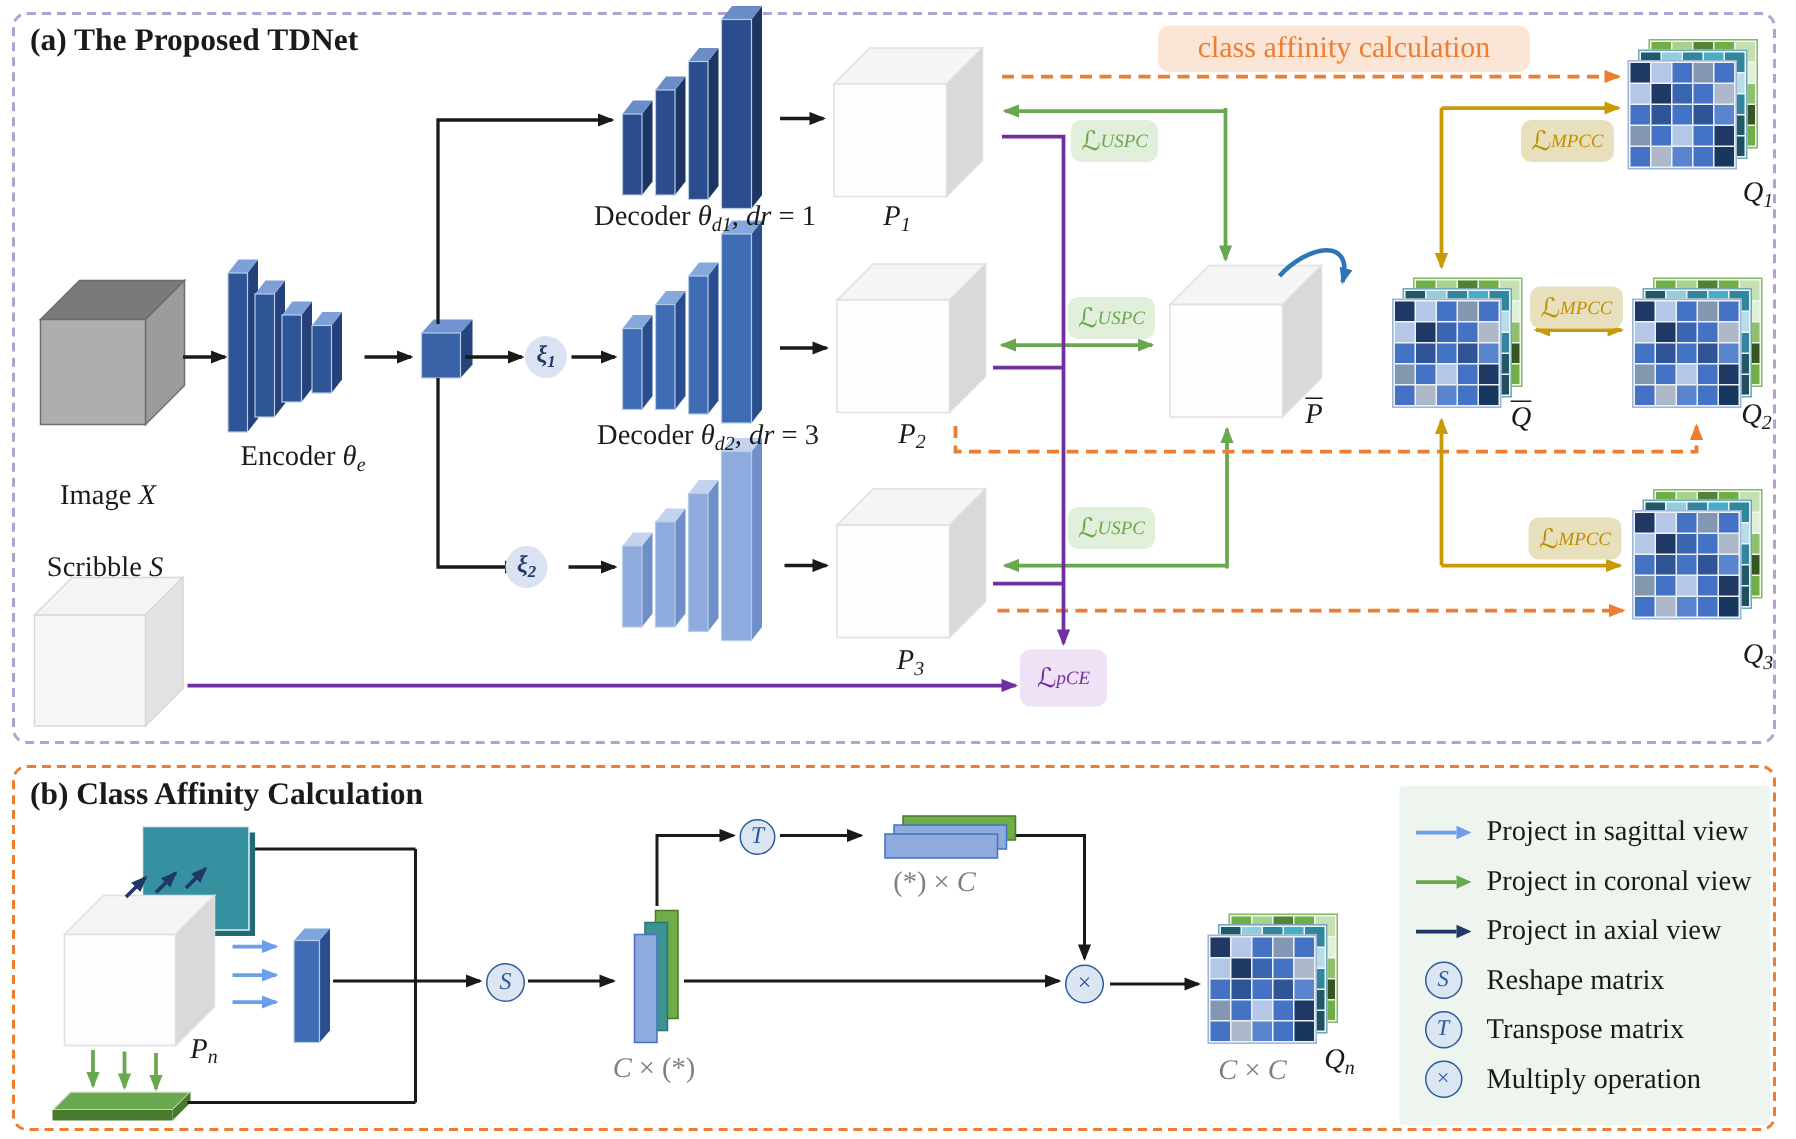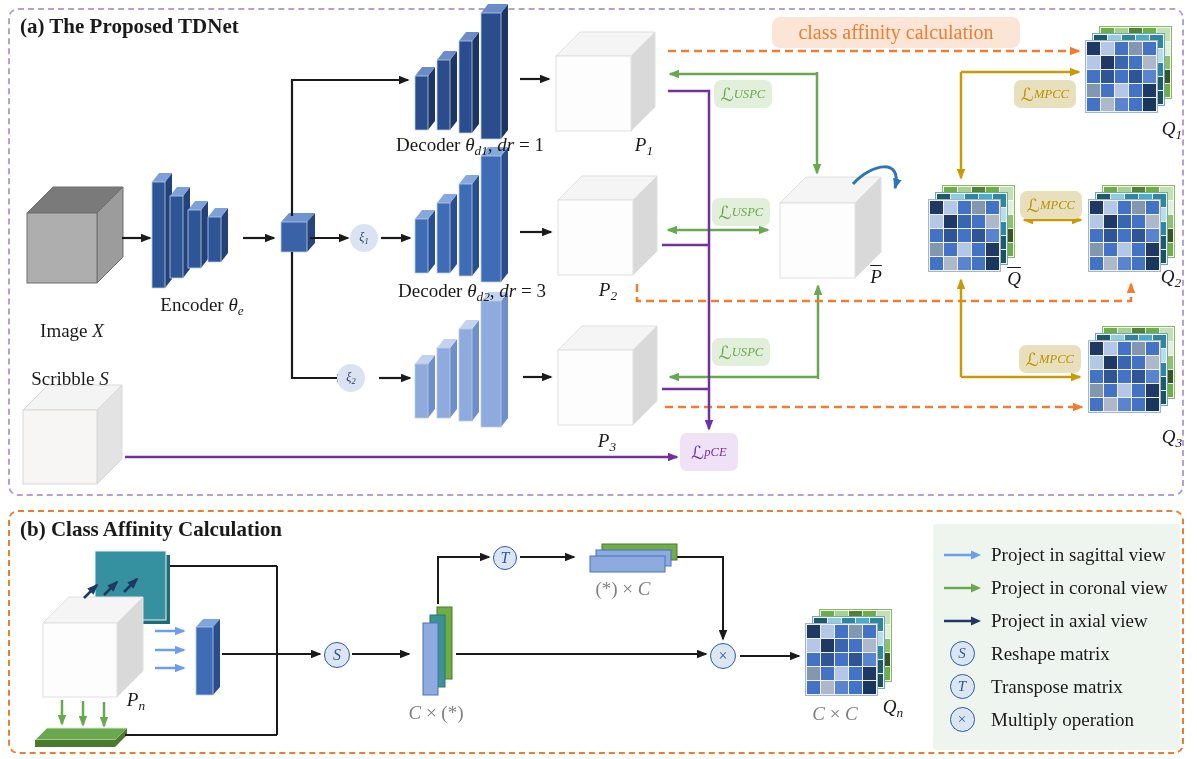--- a/index.html
+++ b/index.html
@@ -11,21 +11,21 @@
   #panel-b{left:8px;top:510px;width:1172px;height:240px;border:2px dashed var(--panel-b-border);}
   .panel-title{position:absolute;font-weight:bold;font-size:21px;white-space:nowrap;}
   .lbl{position:absolute;font-size:19px;white-space:nowrap;transform:translateX(-50%);}
   .lbl-gray{color:var(--gray-label);}
   .seg-i{font-style:italic;}
   .seg-s{font-style:italic;font-size:0.70em;vertical-align:-0.30em;}
   .seg-o{font-style:italic;text-decoration:overline;}
   .seg-L{font-family:"DejaVu Sans","DejaVu Serif",sans-serif;font-style:italic;}
   .xi-circle{position:absolute;width:28px;height:28px;border-radius:50%;
      background:var(--xi-bg);color:var(--xi-text);display:flex;align-items:center;justify-content:center;
-     font-size:12px;}
+     font-size:16px;font-weight:bold;}
   .op-circle{position:absolute;width:26px;height:26px;border-radius:50%;box-sizing:border-box;
      background:var(--op-bg);border:1.6px solid var(--op-border);color:var(--op-border);
      display:flex;align-items:center;justify-content:center;font-size:16px;font-style:italic;}
   .loss{position:absolute;border-radius:7px;display:flex;align-items:center;justify-content:center;
      font-size:18px;white-space:nowrap;}
   .loss-uspc{color:var(--uspc-text);background:var(--uspc-bg);}
   .loss-mpcc{color:var(--mpcc-text);background:var(--mpcc-bg);}
   .loss-pce{color:var(--pce-text);background:var(--pce-bg);}
   #affinity-note{position:absolute;left:772px;top:17px;width:248px;height:31px;border-radius:8px;
      background:var(--affinity-bg);color:var(--affinity-text);display:flex;align-items:center;
@@ -328,21 +328,21 @@
     </svg>
 
   <div class="panel-title" style="left:20px;top:14px;">(a) The Proposed TDNet</div>
   <div class="panel-title" style="left:20px;top:517px;">(b) Class Affinity Calculation</div>
 
   <div class="lbl" style="left:72px;top:320px;"><span class="seg-n">Image </span><span class="seg-i">X</span></div>
   <div class="lbl" style="left:202px;top:294px;"><span class="seg-n">Encoder </span><span class="seg-i">θ</span><span class="seg-s">e</span></div>
   <div class="lbl" style="left:70px;top:368px;"><span class="seg-n">Scribble </span><span class="seg-i">S</span></div>
   <div class="lbl" style="left:470px;top:134px;"><span class="seg-n">Decoder </span><span class="seg-i">θ</span><span class="seg-s">d1</span><span class="seg-n">, </span><span class="seg-i">dr</span><span class="seg-n"> = 1</span></div>
   <div class="lbl" style="left:472px;top:280px;"><span class="seg-n">Decoder </span><span class="seg-i">θ</span><span class="seg-s">d2</span><span class="seg-n">, </span><span class="seg-i">dr</span><span class="seg-n"> = 3</span></div>
-  <div class="lbl" style="left:598px;top:134px;margin-left:46px;"><span class="seg-i">P</span><span class="seg-s">1</span></div>
+  <div class="lbl" style="left:598px;top:134px;"><span class="seg-i">P</span><span class="seg-s">1</span></div>
   <div class="lbl" style="left:608px;top:279px;"><span class="seg-i">P</span><span class="seg-s">2</span></div>
   <div class="lbl" style="left:607px;top:430px;"><span class="seg-i">P</span><span class="seg-s">3</span></div>
   <div class="lbl" style="left:876px;top:266px;"><span class="seg-o">P</span></div>
   <div class="lbl" style="left:136px;top:689px;"><span class="seg-i">P</span><span class="seg-s">n</span></div>
   <div class="lbl" style="left:1172px;top:118px;"><span class="seg-i">Q</span><span class="seg-s">1</span></div>
   <div class="lbl" style="left:1014px;top:268px;"><span class="seg-o">Q</span></div>
   <div class="lbl" style="left:1171px;top:266px;"><span class="seg-i">Q</span><span class="seg-s">2</span></div>
   <div class="lbl" style="left:1172px;top:426px;"><span class="seg-i">Q</span><span class="seg-s">3</span></div>
   <div class="lbl" style="left:893px;top:696px;"><span class="seg-i">Q</span><span class="seg-s">n</span></div>
   <div class="lbl lbl-gray" style="left:436px;top:702px;"><span class="seg-i">C</span><span class="seg-n"> × (*)</span></div>

